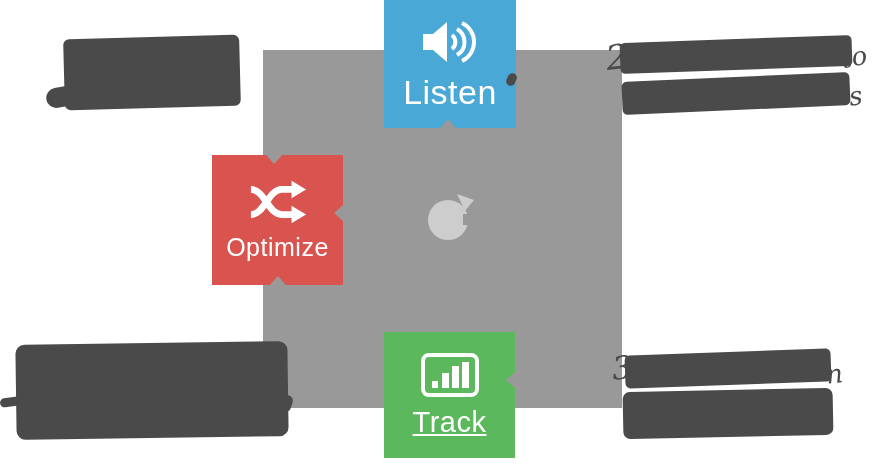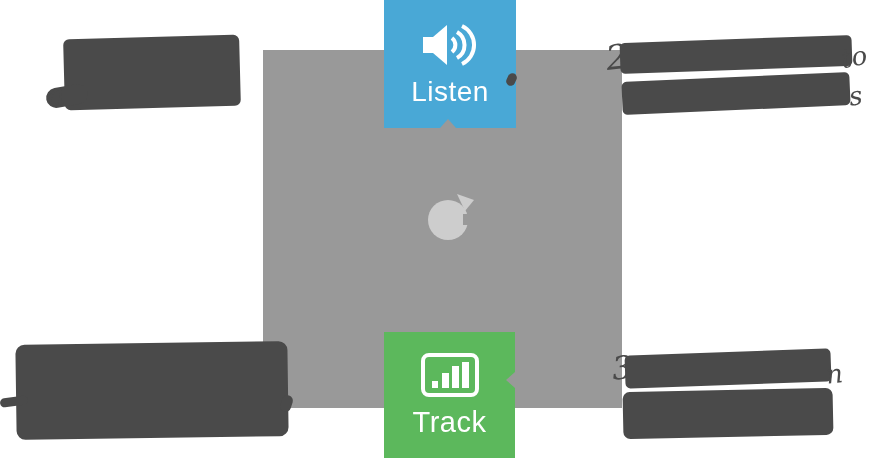--- a/index.html
+++ b/index.html
@@ -13,24 +13,24 @@
   .center-icon{position:absolute;left:424px;top:190px;width:52px;height:56px;}
 
   
   .tile{position:absolute;display:flex;flex-direction:column;align-items:center;
         justify-content:center;color:#fff;}
   .tile .label{font-weight:400;color:#fff;letter-spacing:.5px;line-height:1;margin-top:11px;}
   #tile-listen  {left:384px;top:0;   width:132px;height:128px;}
   #tile-optimize{left:212px;top:155px;width:131px;height:130px;}
   #tile-build   {left:546px;top:154px;width:131px;height:130px;}
   #tile-track   {left:384px;top:332px;width:131px;height:126px;}
-  #tile-listen   .label{font-size:28px;}
+  #tile-listen   .label{font-size:34px;}
   #tile-optimize .label{font-size:25px;}
   #tile-build    .label{font-size:29px;}
-  #tile-track    .label{font-size:29px;}
+  #tile-track    .label{font-size:29px;text-decoration:underline;}
 
   
   .notch{position:absolute;width:0;height:0;}
   .notch.down{border-left:8px solid transparent;border-right:8px solid transparent;
               border-top:9px solid #999999;top:0;}
   .notch.up  {border-left:8px solid transparent;border-right:8px solid transparent;
               border-bottom:9px solid #999999;bottom:0;}
   .notch.left{border-top:8px solid transparent;border-bottom:8px solid transparent;
               border-right:9px solid #999999;right:0;}
 
@@ -75,20 +75,32 @@
       <rect x="0" y="14" width="10" height="16" fill="#fff"></rect>
       <polygon points="10,14 24,2 24,42 10,30" fill="#fff"></polygon>
       <path d="M29 15 a9 9 0 0 1 0 14" stroke="#fff" stroke-width="4" fill="none"></path>
       <path d="M34 9  a15 15 0 0 1 0 26" stroke="#fff" stroke-width="4" fill="none"></path>
       <path d="M39 3  a21 21 0 0 1 0 38" stroke="#fff" stroke-width="4" fill="none"></path>
     </svg>
     <div class="label">Listen</div>
     <div class="notch up" style="left:56px"></div>
   </div>
 
+  <div class="tile" id="tile-optimize" style="background:#d9534f">
+    <svg width="58" height="44" viewBox="0 0 60 44">
+      <path d="M2 9  C16 9 20 35 34 35 L45 35" stroke="#fff" stroke-width="7" fill="none"></path>
+      <path d="M2 35 C16 35 20 9 34 9 L45 9" stroke="#fff" stroke-width="7" fill="none"></path>
+      <polygon points="44,26 59,35 44,44" fill="#fff"></polygon>
+      <polygon points="44,0 59,9 44,18" fill="#fff"></polygon>
+    </svg>
+    <div class="label">Optimize</div>
+    <div class="notch down" style="left:54px"></div>
+    <div class="notch left" style="top:50px"></div>
+    <div class="notch up" style="left:58px"></div>
+  </div>
 
 
   <div class="tile" id="tile-track" style="background:#5cb85c">
     <svg width="58" height="44" viewBox="0 0 58 44">
       <rect x="2" y="2" width="54" height="40" rx="6" fill="none" stroke="#fff" stroke-width="4"></rect>
       <rect x="11" y="28" width="6" height="7" fill="#fff"></rect>
       <rect x="21" y="20" width="7" height="15" fill="#fff"></rect>
       <rect x="31" y="13" width="7" height="22" fill="#fff"></rect>
       <rect x="41" y="9" width="7" height="26" fill="#fff"></rect>
     </svg>

